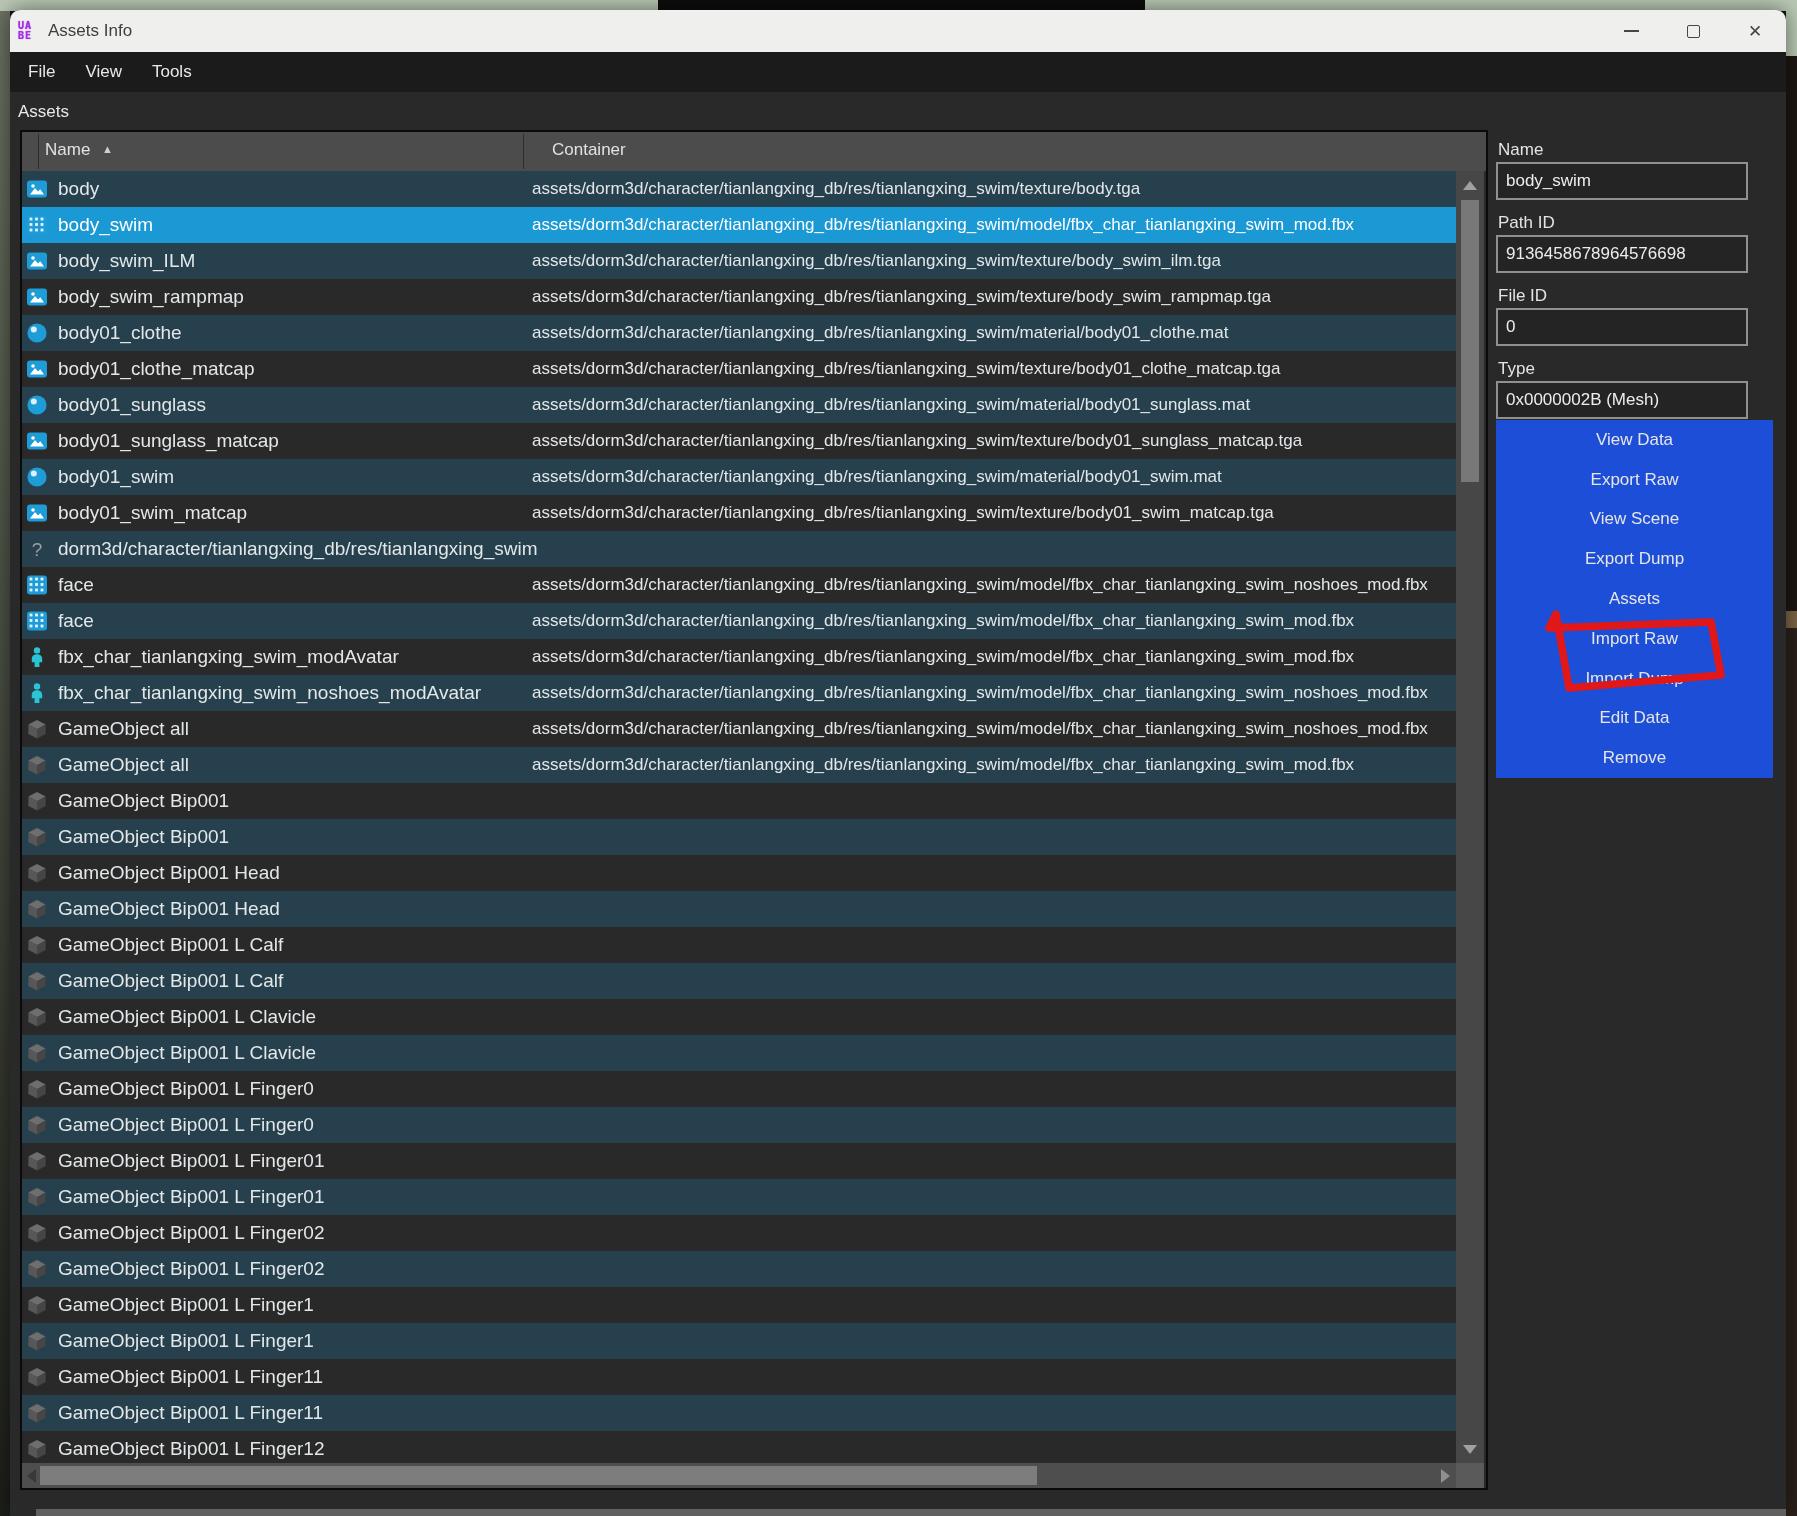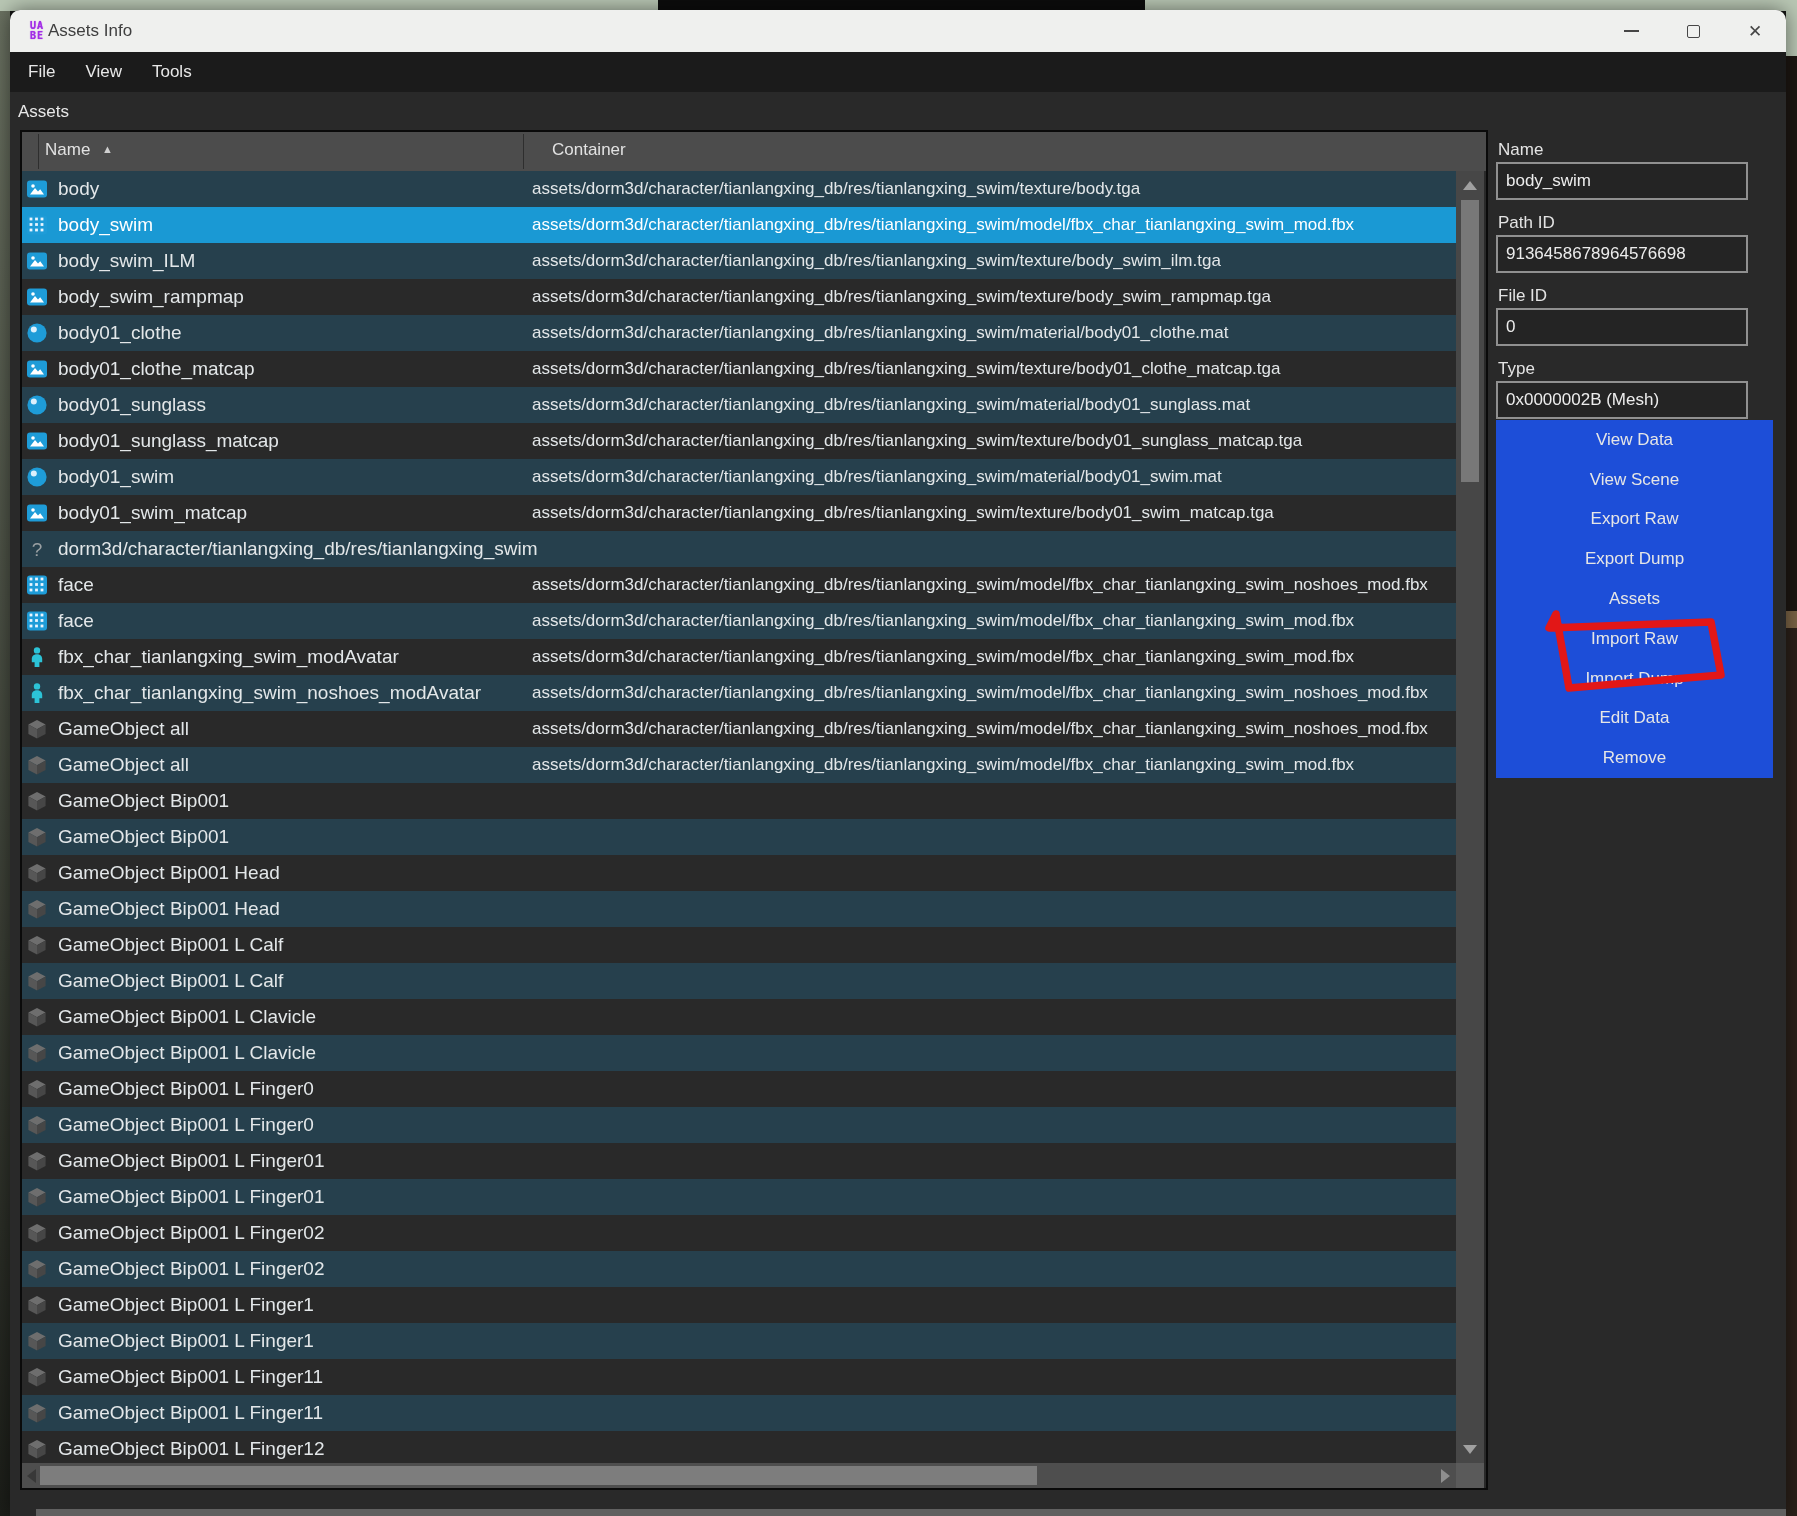--- a/index.html
+++ b/index.html
@@ -16,21 +16,21 @@
                      background:linear-gradient(#b9c7b4 0 45px, #1d1712 45px 600px,
                      #7c6546 600px 617px, #2b211a 617px 100%); }
 
   
   #window { left:10px; top:10px; width:1776px; height:1506px; background:#292929;
     border-radius:10px 10px 0 0; overflow:hidden; box-shadow:0 0 20px rgba(0,0,0,.5); }
 
   #titlebar { left:0; top:0; width:1776px; height:42px; background:#eff0ee;
     display:flex; align-items:center; }
   #app-icon { width:26px; height:26px; margin-left:8px; display:flex; flex-direction:column;
-    align-items:flex-end; justify-content:center; color:#a22ee6; font-weight:bold;
+    align-items:flex-start; justify-content:center; color:#a22ee6; font-weight:bold;
     font-size:10px; line-height:10px; letter-spacing:1px;
     font-family:"DejaVu Sans Mono", monospace; text-shadow:0 0 1px #a22ee6; }
   #window-title { margin-left:4px; font-size:17px; color:#3f3f3f; }
   #win-controls { margin-left:auto; display:flex; align-items:center; height:100%; }
   .win-btn { width:62px; height:100%; display:flex; align-items:center; justify-content:center; }
   .glyph-min { width:15px; height:2px; background:#464646; }
   .glyph-max { width:13px; height:13px; border:1.5px solid #464646; border-radius:2px; }
   .glyph-close { font-size:17px; color:#464646; line-height:1; }
 
   #menubar { left:0; top:42px; width:1776px; height:40px; background:#1b1b1b;
@@ -552,22 +552,22 @@
 
   <div class="abs" id="fields">
       <div class="fgroup"><span class="flabel">Name</span><input class="finput" readonly="" value="body_swim" style=""></div>
       <div class="fgroup"><span class="flabel">Path ID</span><input class="finput" readonly="" value="9136458678964576698" style=""></div>
       <div class="fgroup"><span class="flabel">File ID</span><input class="finput" readonly="" value="0" style=""></div>
       <div class="fgroup"><span class="flabel">Type</span><input class="finput" readonly="" value="0x0000002B (Mesh)" style=""></div>
     </div>
 
   <div class="abs" id="side-buttons">
       <div class="side-btn">View Data</div>
+      <div class="side-btn">Export Raw</div>
       <div class="side-btn">View Scene</div>
-      <div class="side-btn">Export Raw</div>
       <div class="side-btn">Export Dump</div>
       <div class="side-btn">Assets</div>
       <div class="side-btn">Import Raw</div>
       <div class="side-btn">Import Dump</div>
       <div class="side-btn">Edit Data</div>
       <div class="side-btn">Remove</div>
     </div>
 
   <svg class="abs" id="annotation-svg" viewBox="0 0 230 120">
     <path id="annotation-path" d="M 36 24 L 29 38 L 191 32 L 201 85 L 49 98 Z" fill="none" stroke-width="7.5" stroke-linejoin="round" stroke-linecap="round" stroke="#e21717"></path>

